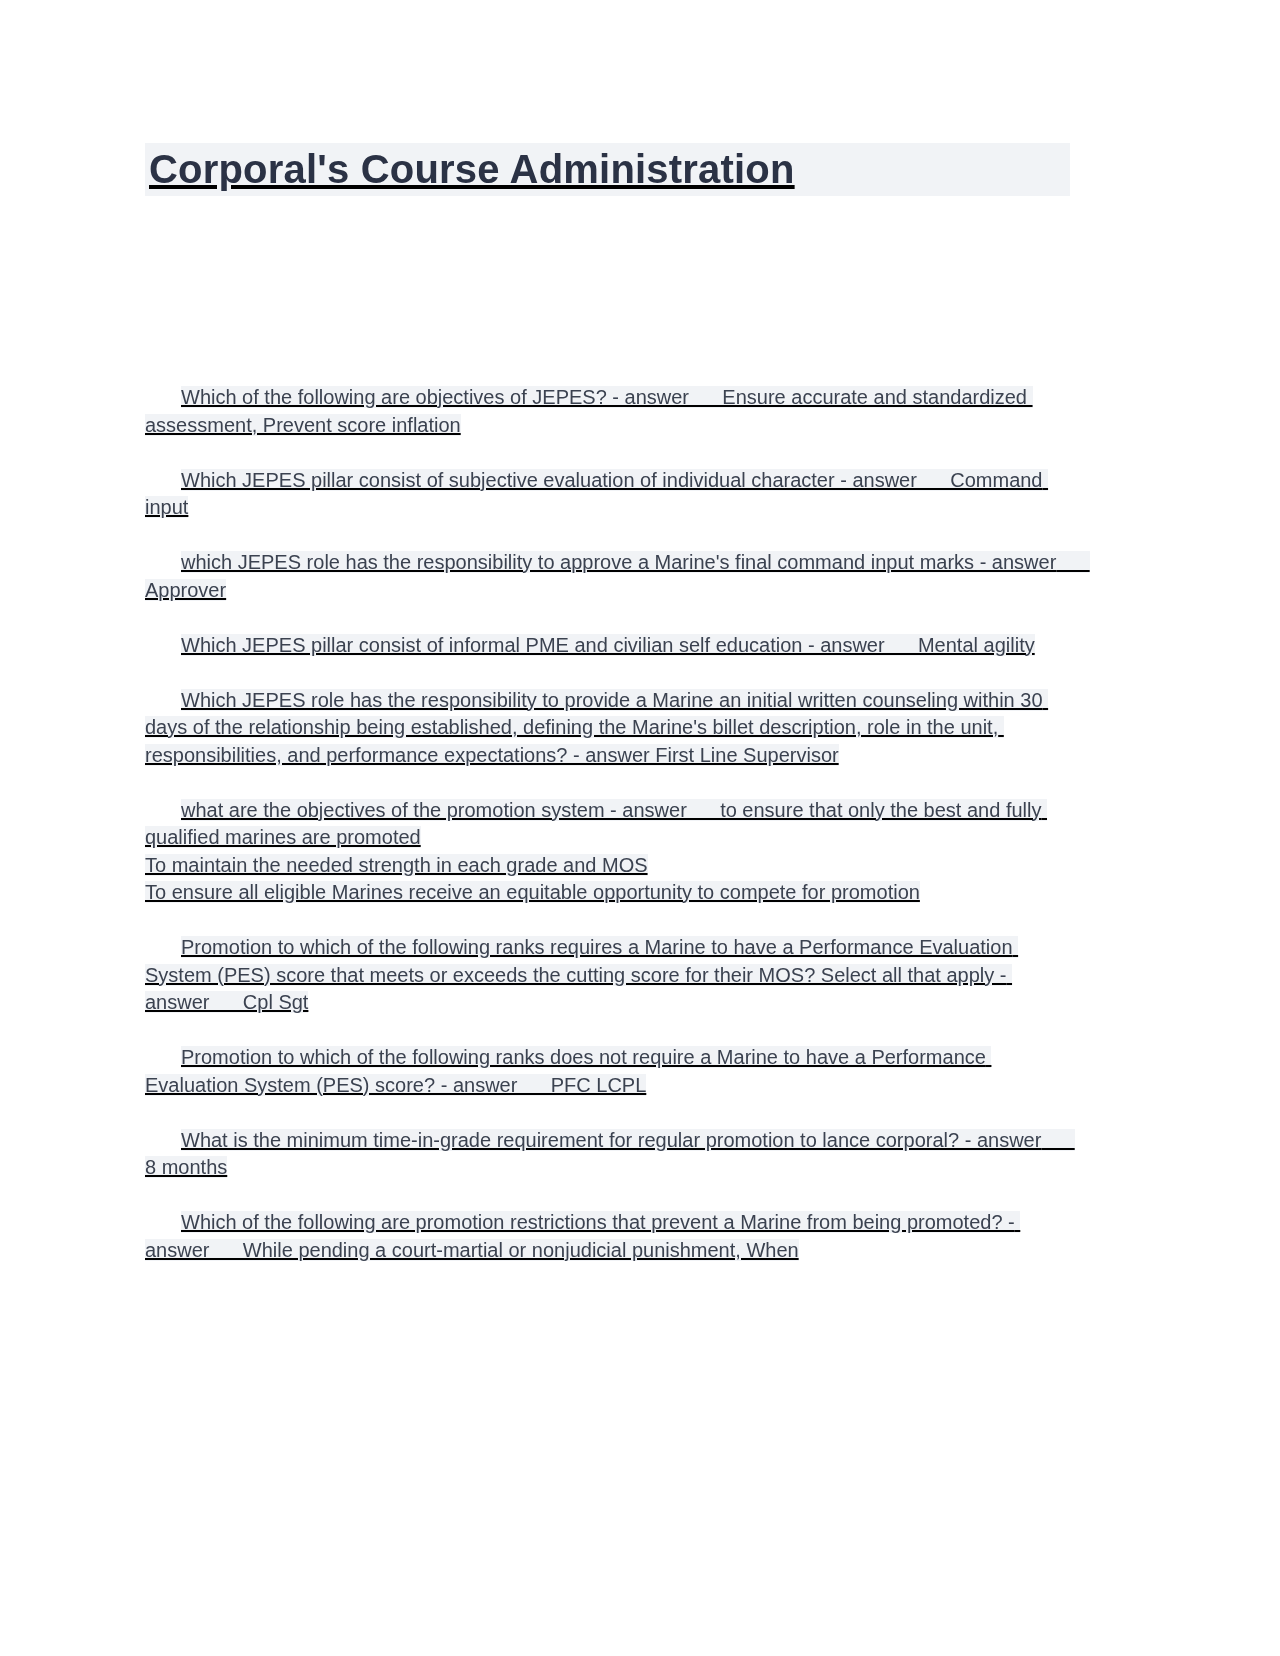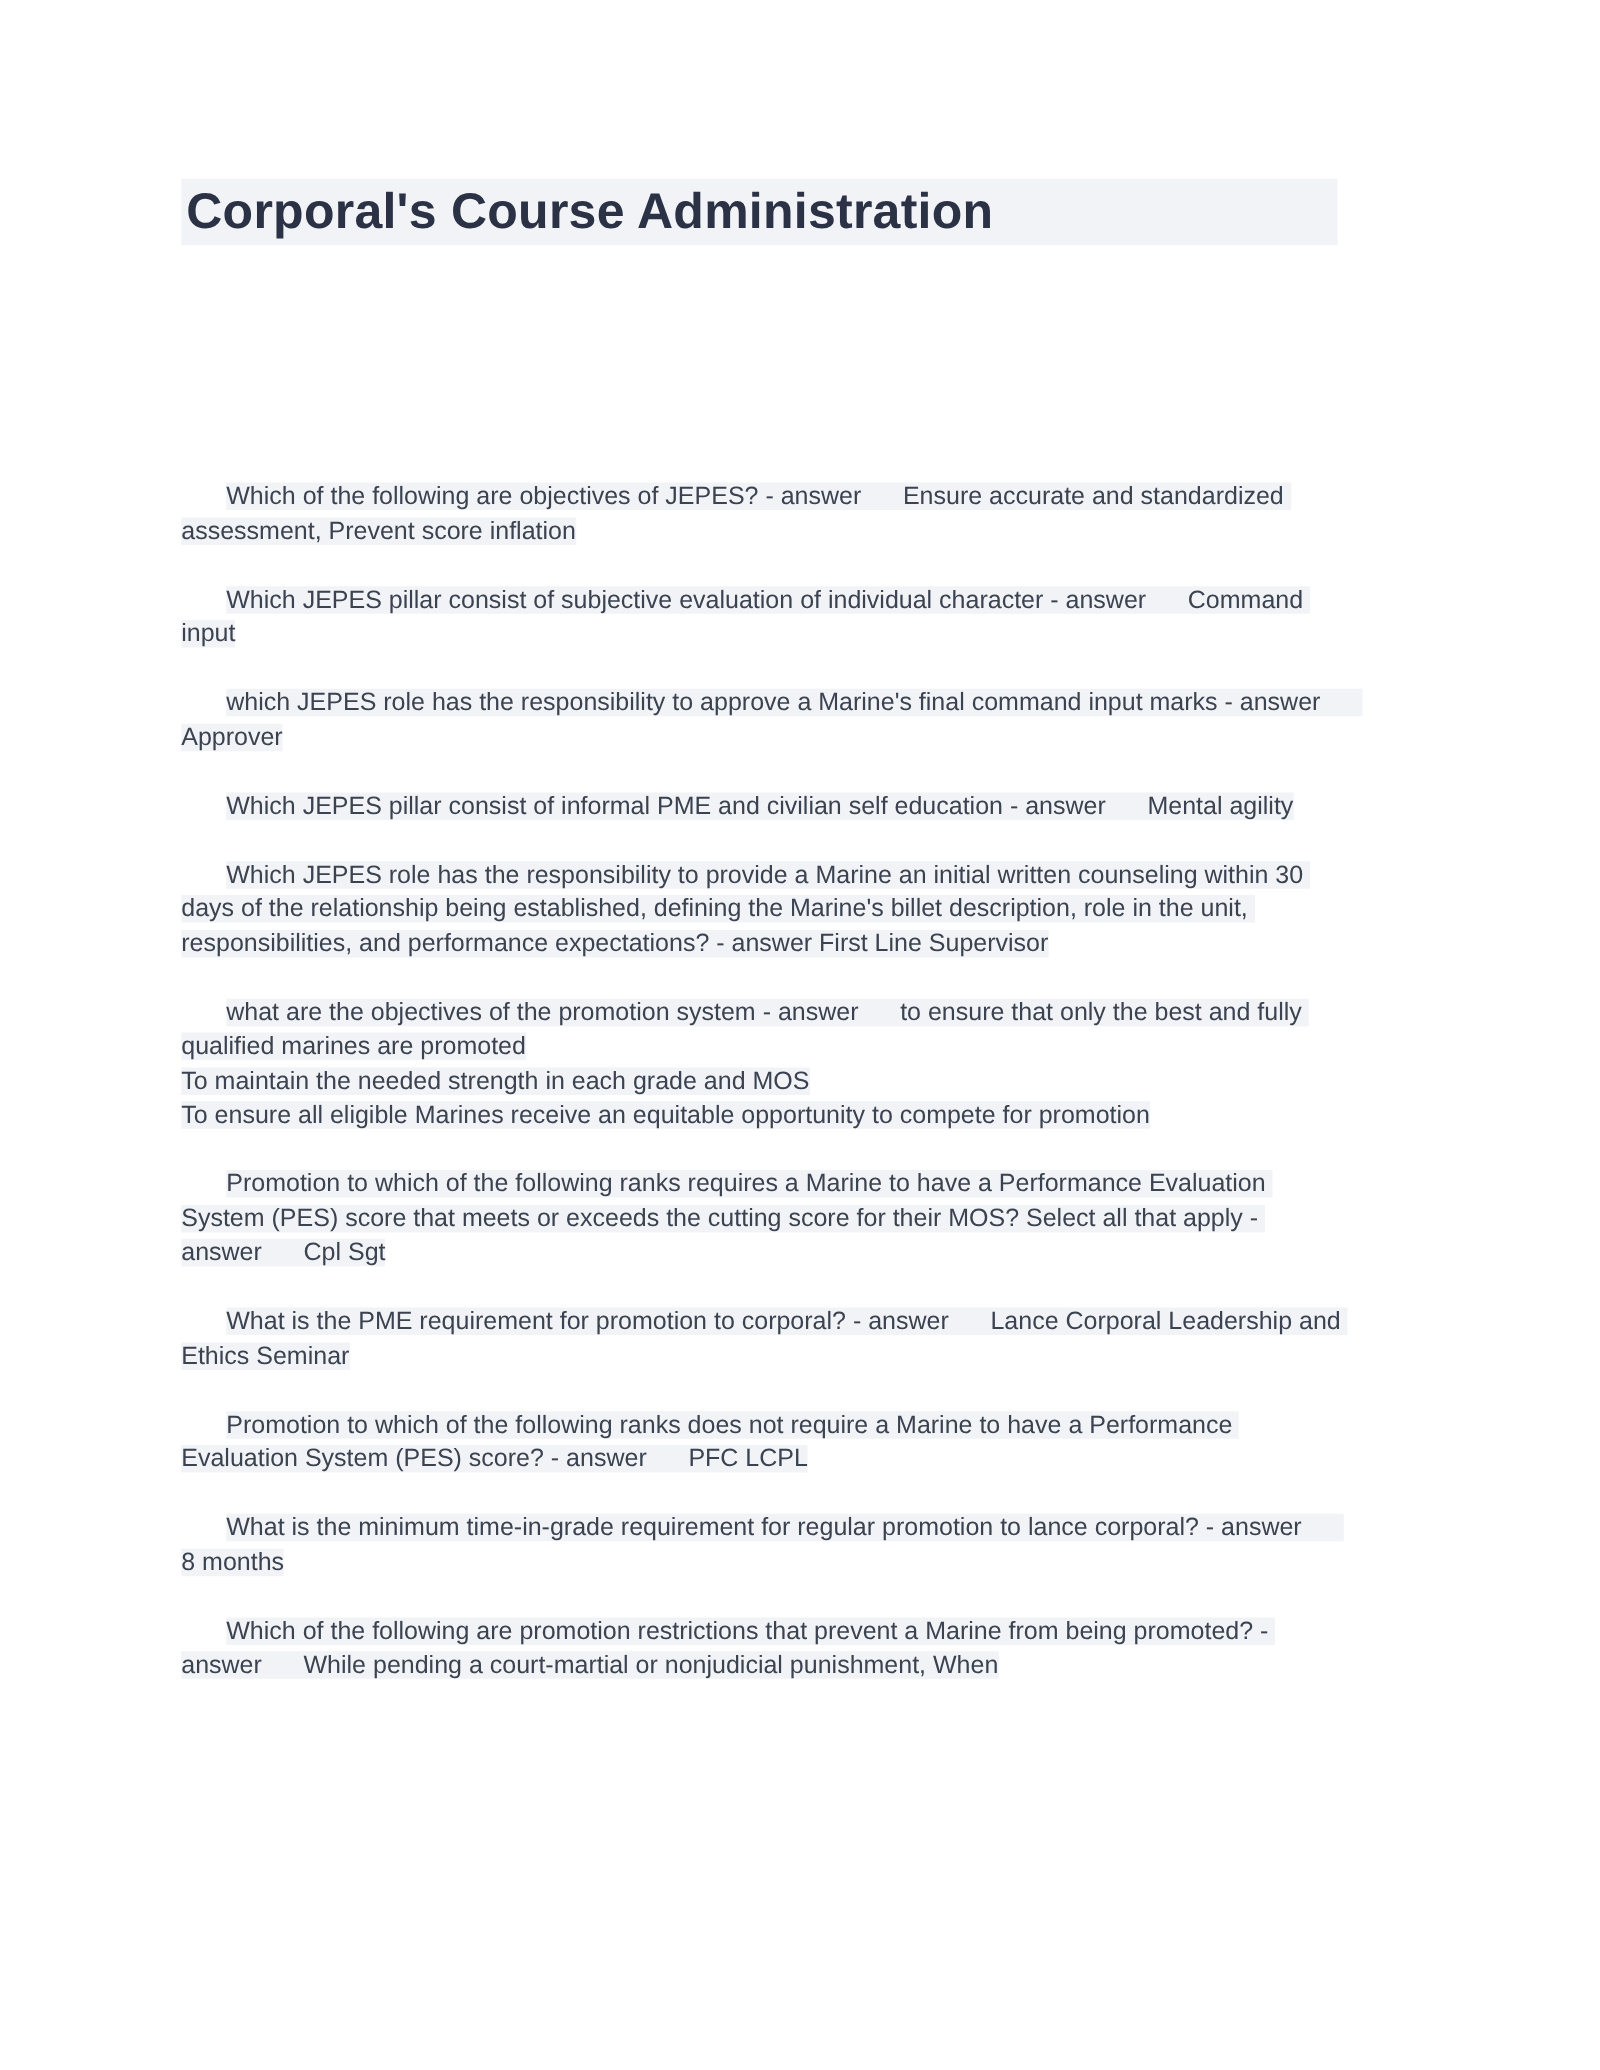--- a/index.html
+++ b/index.html
@@ -15,20 +15,21 @@
     overflow: hidden;
   }
   .page {
     position: absolute;
     top: 0;
     left: 0;
     width: 1280px;
     height: 1656px;
     box-sizing: border-box;
     padding: 143px 210px 0 145px;
+    text-decoration: underline;
   }
   h1.doc-title {
     margin: 0 0 188px 0;
     padding: 0 4px;
     font-size: 40px;
     font-weight: bold;
     line-height: 53px;
     color: var(--title-color, #2b3245);
     background: var(--highlight, #f1f3f6);
     letter-spacing: 0.2px;
@@ -65,21 +66,20 @@
   <p class="qa"><span class="hl">Which JEPES pillar consist of informal PME and civilian self education - answer      Mental agility</span></p>
 
   <p class="qa"><span class="hl">Which JEPES role has the responsibility to provide a Marine an initial written counseling within 30 days of the relationship being established, defining the Marine's billet description, role in the unit, responsibilities, and performance expectations? - answer First Line Supervisor</span></p>
 
   <p class="qa"><span class="hl">what are the objectives of the promotion system - answer      to ensure that only the best and fully qualified marines are promoted
 To maintain the needed strength in each grade and MOS
 To ensure all eligible Marines receive an equitable opportunity to compete for promotion</span></p>
 
   <p class="qa"><span class="hl">Promotion to which of the following ranks requires a Marine to have a Performance Evaluation System (PES) score that meets or exceeds the cutting score for their MOS? Select all that apply - answer      Cpl Sgt</span></p>
 
-  <p class="qa"><span class="hl">What is the PME requirement for promotion to corporal? - answer      Lance Corporal Leadership and Ethics Seminar</span></p>
 
   <p class="qa"><span class="hl">Promotion to which of the following ranks does not require a Marine to have a Performance Evaluation System (PES) score? - answer      PFC LCPL</span></p>
 
   <p class="qa"><span class="hl">What is the minimum time-in-grade requirement for regular promotion to lance corporal? - answer      8 months</span></p>
 
   <p class="qa"><span class="hl">Which of the following are promotion restrictions that prevent a Marine from being promoted? - answer      While pending a court-martial or nonjudicial punishment, When</span></p>
 </div>
 </div>
 
 </body></html>

